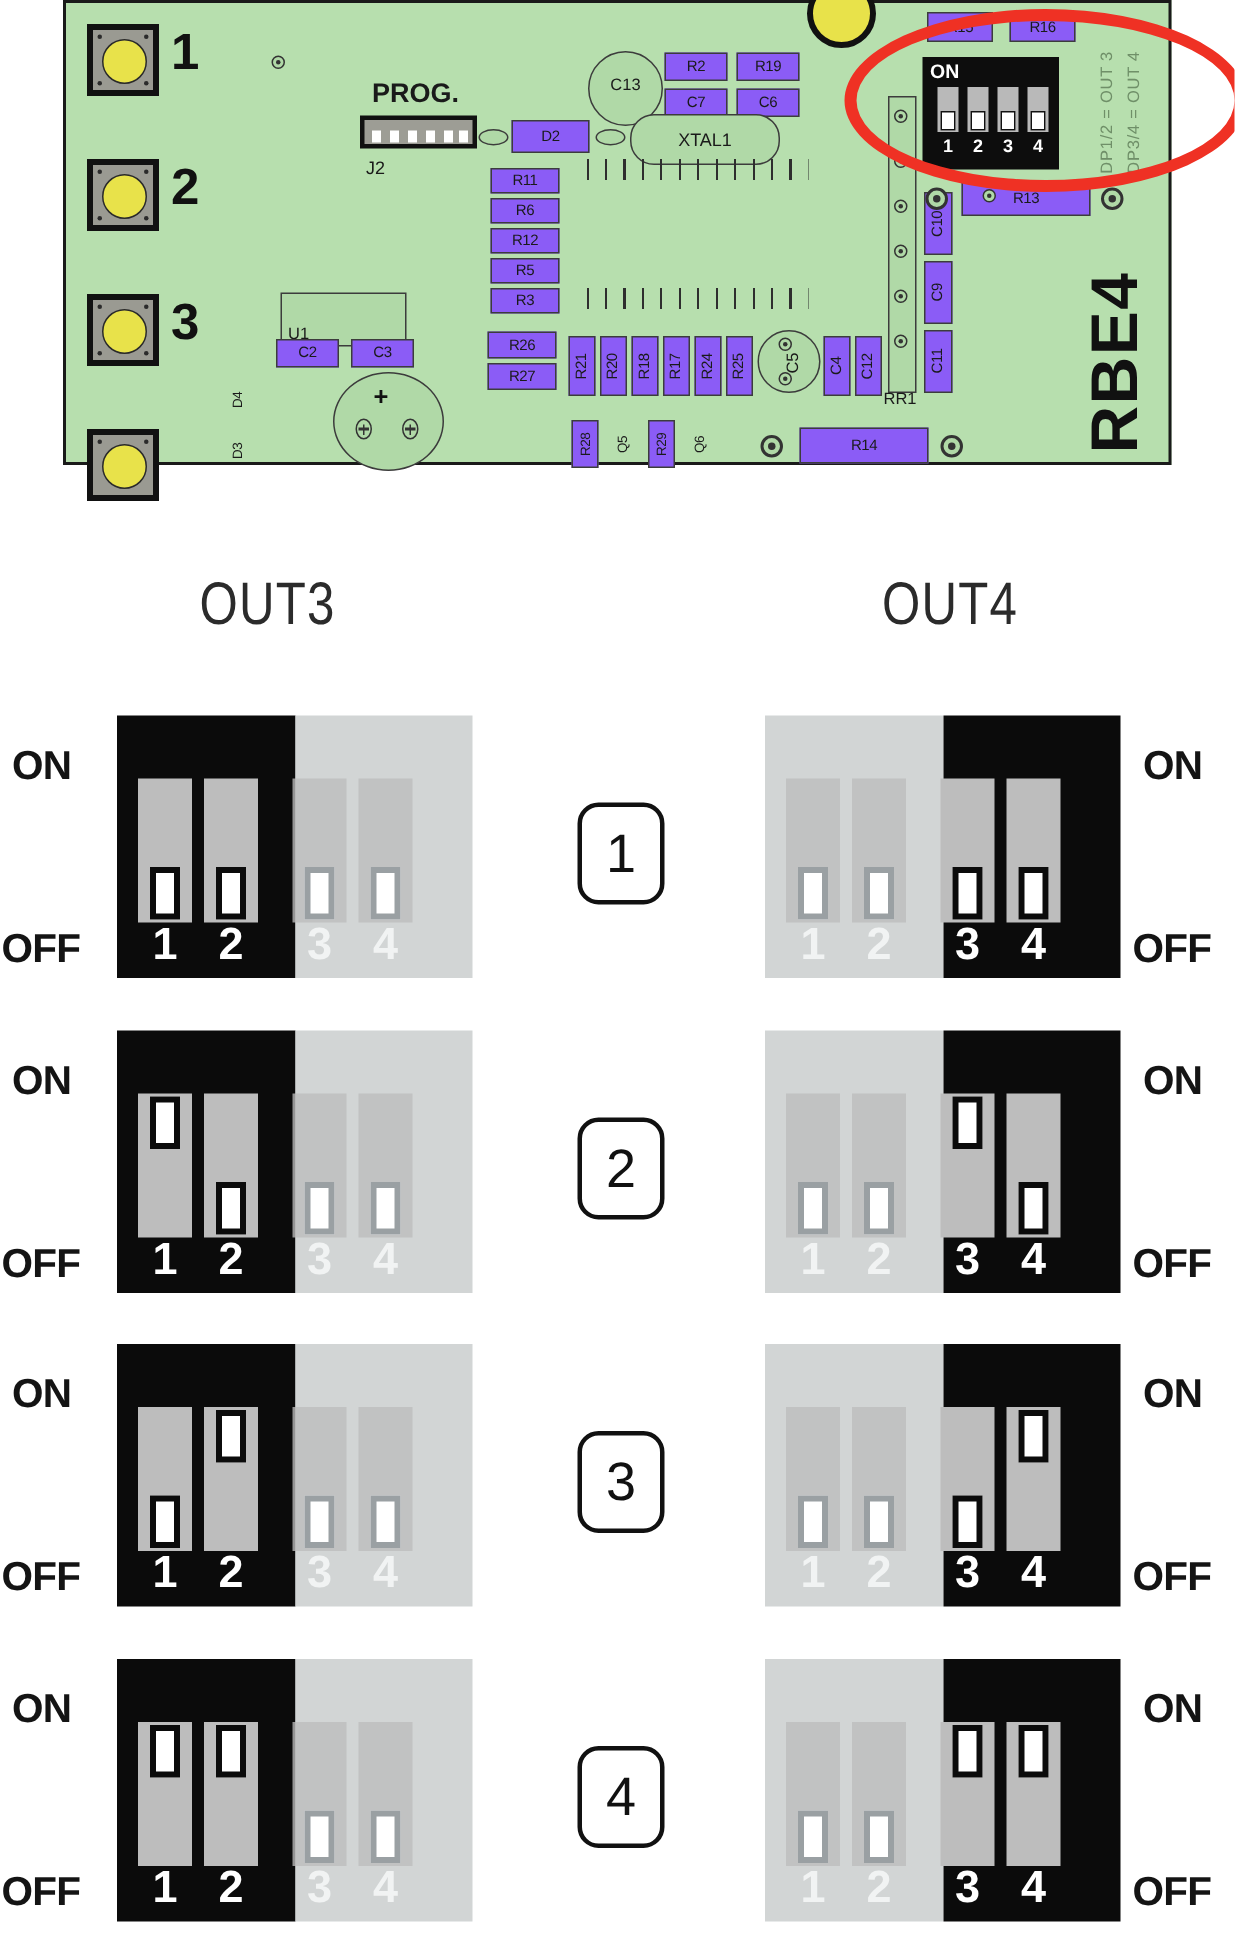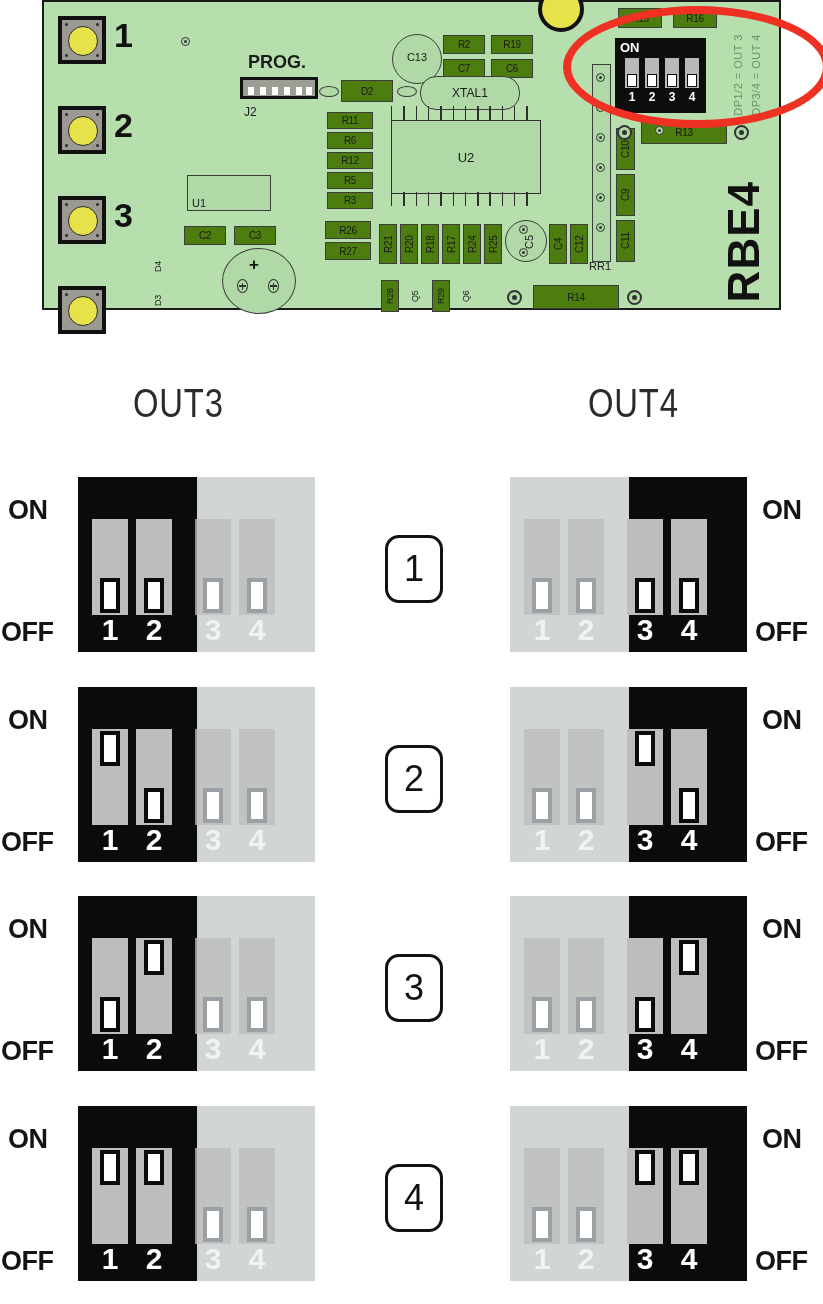--- a/index.html
+++ b/index.html
@@ -7,21 +7,21 @@
        font-family:"Liberation Sans", sans-serif;overflow:hidden;}
 
   
   #pcb-figure{position:absolute;left:42px;top:0px;width:739px;height:310px;}
   #pcb-board{position:absolute;left:0;top:0;width:739px;height:310px;
              background:#b7dfae;border:2px solid #1a1a1a;box-sizing:border-box;}
   .silk{position:absolute;font-family:"Liberation Sans", sans-serif;color:#1a1a1a;}
 
   
   .comp{position:absolute;box-sizing:border-box;border:1.4px solid #3c3c3c;
-        background:#4d7c0f;display:flex;align-items:center;justify-content:center;
+        background:#8b5cf6;display:flex;align-items:center;justify-content:center;
         font-size:10px;color:#1a1a1a;letter-spacing:-.3px;}
   .comp.v{writing-mode:vertical-rl;transform:rotate(180deg);}
   .comp.nb{border:none;background:transparent;}
 
   
   .btn-sw{position:absolute;width:48px;height:48px;background:#9a9a92;
           border:4px solid #111;box-sizing:border-box;}
   .btn-sw .led{position:absolute;left:50%;top:50%;width:28px;height:28px;
         margin:-14px 0 0 -14px;border-radius:50%;background:#e8e24a;border:1.5px solid #2a2a2a;}
   .btn-sw .dot{position:absolute;width:3px;height:3px;background:#2b2b2b;border-radius:50%;}
@@ -159,28 +159,26 @@
     <div style="position:absolute;left:376px;top:74px;width:98px;height:32px;border:1.5px solid #3c3c3c;
          border-radius:16px;background:#b0d9a7;display:flex;align-items:center;justify-content:center;
          font-size:12px;color:#1a1a1a;">XTAL1</div>
 
     <div class="comp" style="left:283px;top:110px;width:46px;height:17px;">R11</div>
     <div class="comp" style="left:283px;top:130px;width:46px;height:17px;">R6</div>
     <div class="comp" style="left:283px;top:150px;width:46px;height:17px;">R12</div>
     <div class="comp" style="left:283px;top:170px;width:46px;height:17px;">R5</div>
     <div class="comp" style="left:283px;top:190px;width:46px;height:17px;">R3</div>
 
-    <div style="position:absolute;left:347px;top:118px;width:148px;height:72px;border:1.6px solid #2e2e2e;
-         background:#b0d9a7;display:flex;align-items:center;justify-content:center;font-size:13px;color:#1a1a1a;">U2</div>
     <div style="position:absolute;left:347px;top:104px;width:148px;height:14px;
          background:repeating-linear-gradient(to right,#2e2e2e 0 1.4px,transparent 1.4px 12.3px);"></div>
     <div style="position:absolute;left:347px;top:190px;width:148px;height:14px;
          background:repeating-linear-gradient(to right,#2e2e2e 0 1.4px,transparent 1.4px 12.3px);"></div>
 
-    <div style="position:absolute;left:143px;top:173px;width:82px;height:34px;border:1.4px solid #3c3c3c;
+    <div style="position:absolute;left:143px;top:193px;width:82px;height:34px;border:1.4px solid #3c3c3c;
          background:#b0d9a7;">
       <span style="position:absolute;left:4px;bottom:1px;font-size:11px;color:#1a1a1a;">U1</span>
     </div>
     <div class="comp" style="left:140px;top:224px;width:42px;height:19px;">C2</div>
     <div class="comp" style="left:190px;top:224px;width:42px;height:19px;">C3</div>
 
     <div class="comp" style="left:281px;top:219px;width:46px;height:18px;">R26</div>
     <div class="comp" style="left:281px;top:240px;width:46px;height:18px;">R27</div>
 
     <div class="comp v" style="left:335px;top:222px;width:18px;height:40px;">R21</div>

